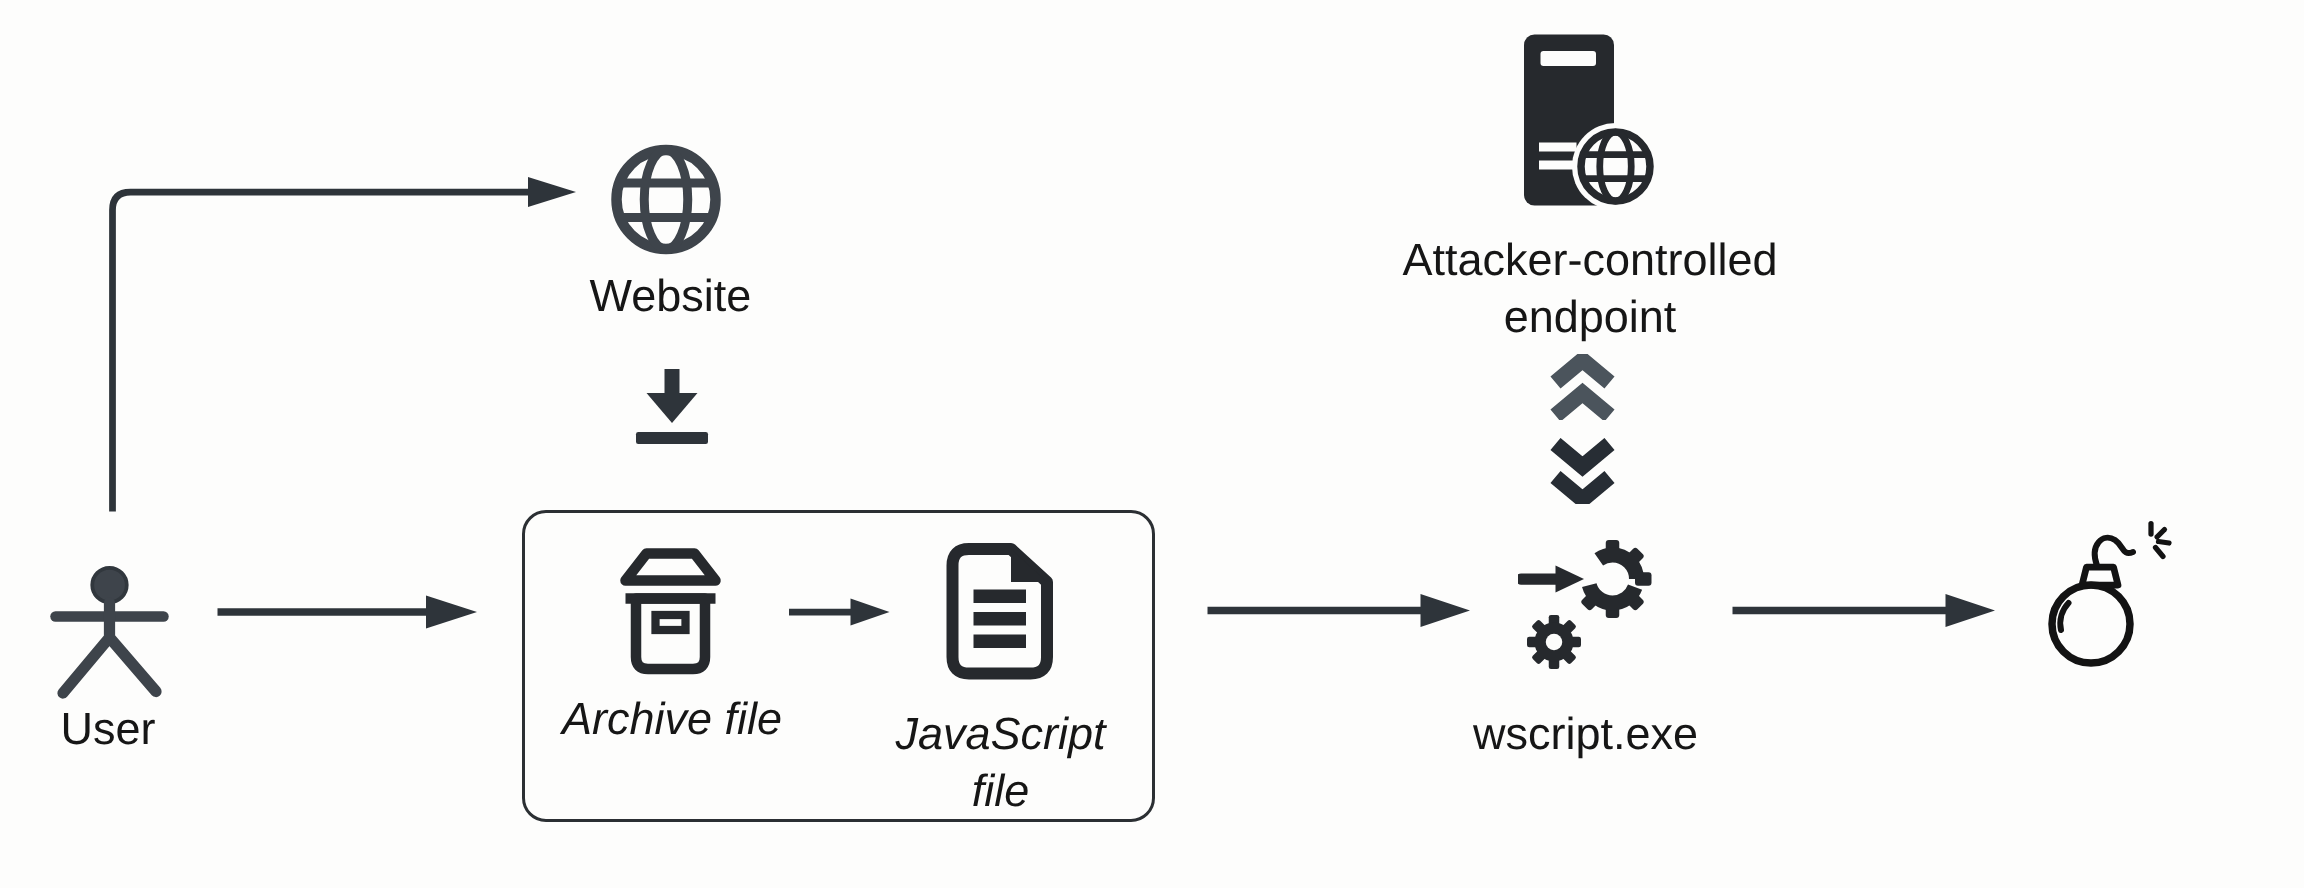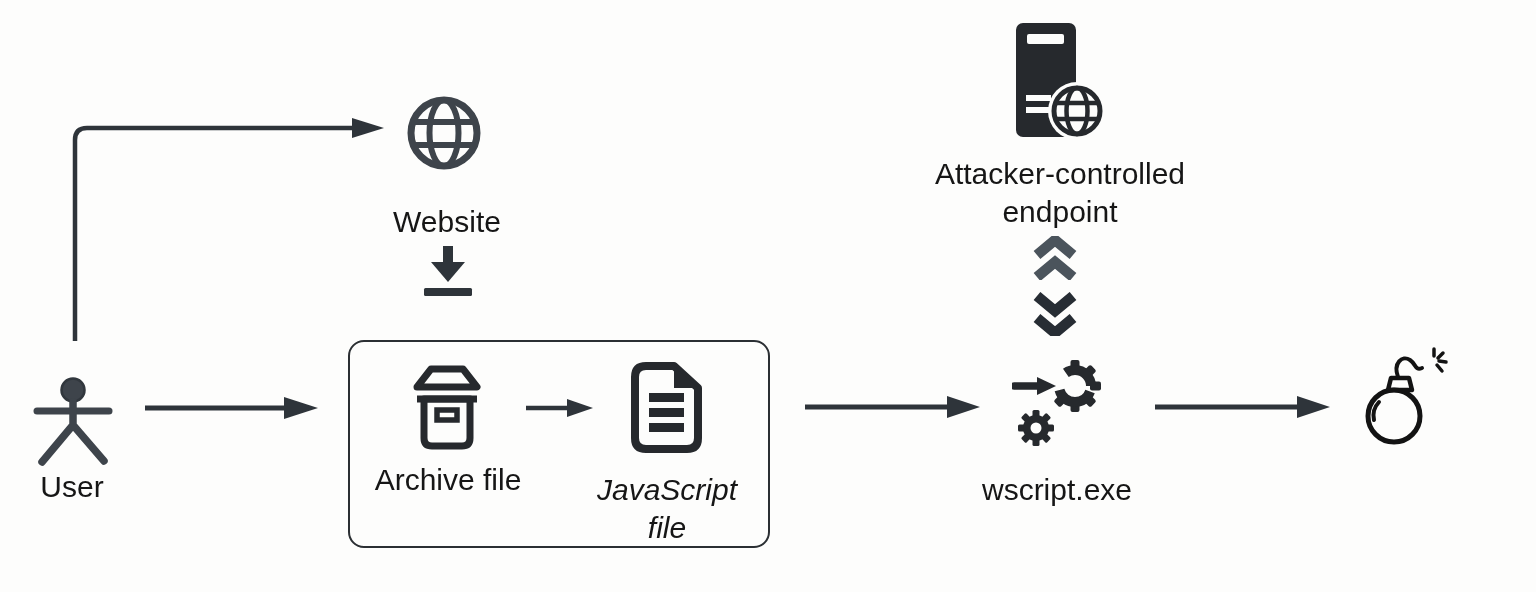--- a/index.html
+++ b/index.html
@@ -48,21 +48,21 @@
   </div>
 
   <div class="abs figure" style="left:405px;top:94px;width:78px;height:78px;">
     <svg viewBox="0 0 78 78" width="78" height="78">
       <circle cx="39" cy="39" r="33" fill="none" stroke="currentColor" stroke-width="7"></circle>
       <ellipse cx="39" cy="39" rx="14.5" ry="33" fill="none" stroke="currentColor" stroke-width="6"></ellipse>
       <line x1="9" y1="28" x2="69" y2="28" stroke="currentColor" stroke-width="6"></line>
       <line x1="9" y1="51" x2="69" y2="51" stroke="currentColor" stroke-width="6"></line>
     </svg>
   </div>
-  <div class="label" style="left:367px;top:179px;width:160px;margin-top:24px;">Website</div>
+  <div class="label" style="left:367px;top:179px;width:160px;">Website</div>
 
   <div class="abs arrowcol" style="left:420px;top:244px;width:56px;height:56px;">
     <svg viewBox="0 0 56 56" width="56" height="56">
       <rect x="23" y="2" width="10" height="17" fill="currentColor"></rect>
       <polygon points="11,18 45,18 28,38" fill="currentColor"></polygon>
       <rect x="4" y="44" width="48" height="8" rx="1.5" fill="currentColor"></rect>
     </svg>
   </div>
 
   <div class="abs arrowcol" style="left:143px;top:393px;width:178px;height:30px;">
@@ -75,21 +75,21 @@
   <div id="payload-box"></div>
 
   <div class="abs icon-dark" style="left:404px;top:362px;width:86px;height:90px;">
     <svg viewBox="0 0 86 90" width="86" height="90">
       <path d="M27 7 L59 7 L73 25 L13 25 Z" fill="none" stroke="currentColor" stroke-width="7" stroke-linejoin="round"></path>
       <line x1="13" y1="37" x2="73" y2="37" stroke="currentColor" stroke-width="7"></line>
       <path d="M20 37 L66 37 L66 76 Q66 84 58 84 L28 84 Q20 84 20 76 Z" fill="none" stroke="currentColor" stroke-width="7" stroke-linejoin="round"></path>
       <rect x="33" y="48" width="20" height="10" fill="none" stroke="currentColor" stroke-width="5.5"></rect>
     </svg>
   </div>
-  <div class="label" style="left:366px;top:461px;width:164px;">Archive file</div>
+  <div class="label" style="left:366px;top:461px;width:164px;font-style:italic;">Archive file</div>
 
   <div class="abs arrowcol" style="left:523px;top:394px;width:75px;height:28px;">
     <svg viewBox="0 0 75 28" width="75" height="28">
       <line x1="3" y1="14" x2="46" y2="14" stroke="currentColor" stroke-width="4.5"></line>
       <polygon points="44,5 70,14 44,23" fill="currentColor"></polygon>
     </svg>
   </div>
 
   <div class="abs icon-dark" style="left:628px;top:360px;width:76px;height:95px;">
     <svg viewBox="0 0 76 95" width="76" height="95">

